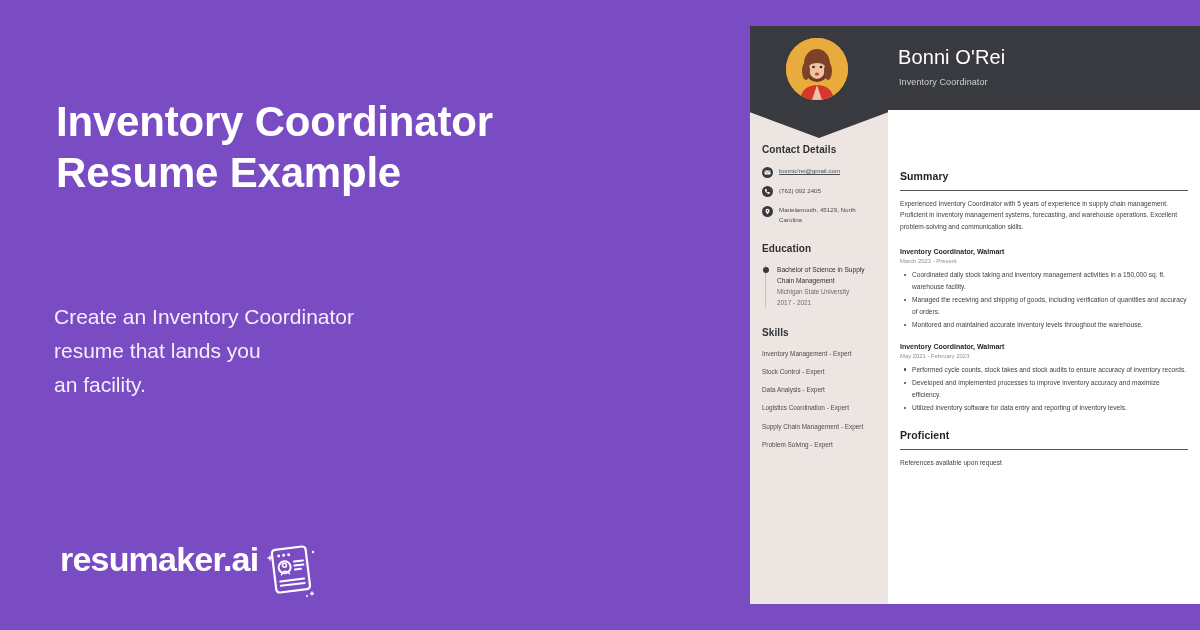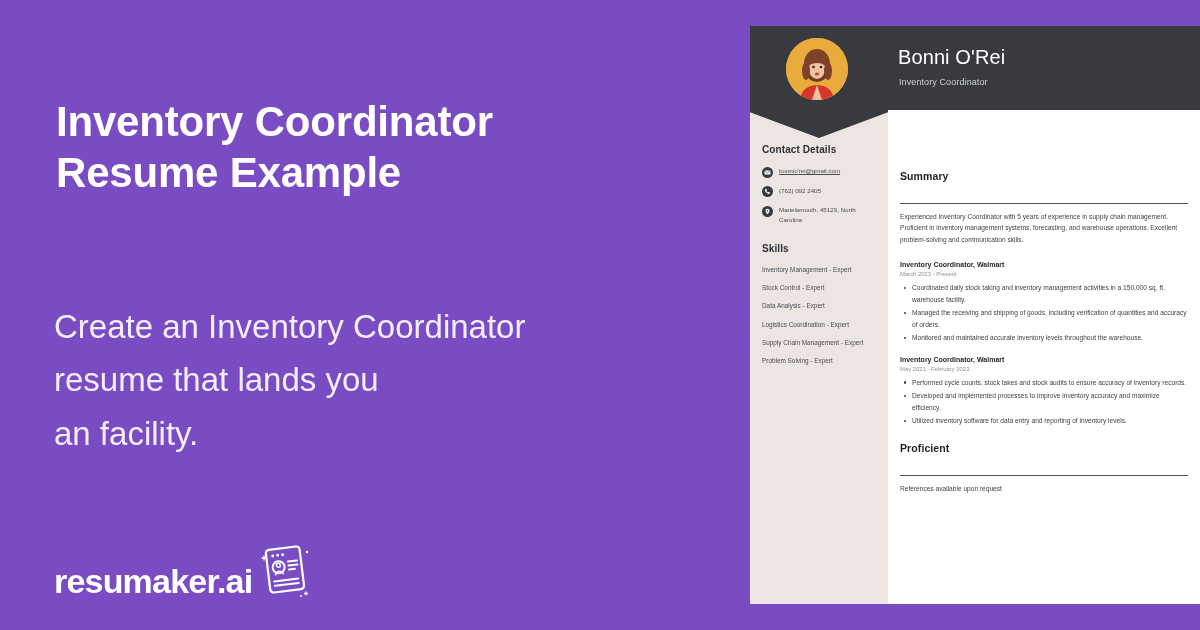--- a/index.html
+++ b/index.html
@@ -36,33 +36,33 @@
     letter-spacing: -0.2px;
   }
   .promo-headline .hl-line { display: block; }
 
   .promo-sub {
     position: absolute;
     left: 54px;
     top: 300px;
     width: 560px;
     color: #f4eefb;
-    font-size: 33px;
+    font-size: 21px;
     line-height: 1.62;
     font-weight: 400;
   }
   .promo-sub .sub-line { display: block; }
 
   
   .logo {
     position: absolute;
-    left: 54px;
+    left: 60px;
     bottom: 32px;
     display: flex;
-    align-items: flex-end;
+    align-items: flex-start;
     gap: 4px;
   }
   .logo-word {
     color: #ffffff;
     font-size: 34px;
     font-weight: 700;
     letter-spacing: -0.8px;
     line-height: 1;
   }
   .logo-mark { width: 54px; height: 56px; display: block; margin-left: 2px; }
@@ -222,21 +222,21 @@
     position: absolute;
     left: 150px; top: 144px;
     width: 288px;
     z-index: 4;
   }
   .mn-sec { margin-bottom: 15px; }
   .mn-h {
     font-size: 10.5px;
     font-weight: 700;
     color: #1f2125;
-    padding-bottom: 21px;
+    padding-bottom: 8px;
     border-bottom: 1.2px solid #52545a;
     margin-bottom: 7px;
     letter-spacing: 0.1px;
   }
   .mn-p {
     font-size: 6.6px;
     line-height: 1.74;
     color: #3d3f45;
   }
 
@@ -372,20 +372,28 @@
         <span class="c-ico">
           <svg width="7" height="7" viewBox="0 0 10 10">
               <path d="M5 1a2.9 2.9 0 00-2.9 2.9C2.1 6 5 9 5 9s2.9-3 2.9-5.1A2.9 2.9 0 005 1z" fill="#fff"></path>
               <circle cx="5" cy="3.9" r="1.05" fill="#383a40"></circle>
             </svg>
         </span>
         <span class="c-txt">Marielamouth, 45129, North Carolina</span>
       </div>
     </div>
 
+    <div class="sb-block">
+      <div class="sb-h">Education</div>
+      <div class="edu-item">
+        <div class="edu-deg">Bachelor of Science in Supply Chain Management</div>
+        <div class="edu-school">Michigan State University</div>
+        <div class="edu-years">2017 - 2021</div>
+      </div>
+    </div>
 
     <div class="sb-block">
       <div class="sb-h">Skills</div>
       <div class="skill">Inventory Management - Expert</div>
       <div class="skill">Stock Control - Expert</div>
       <div class="skill">Data Analysis - Expert</div>
       <div class="skill">Logistics Coordination - Expert</div>
       <div class="skill">Supply Chain Management - Expert</div>
       <div class="skill">Problem Solving - Expert</div>
     </div>

